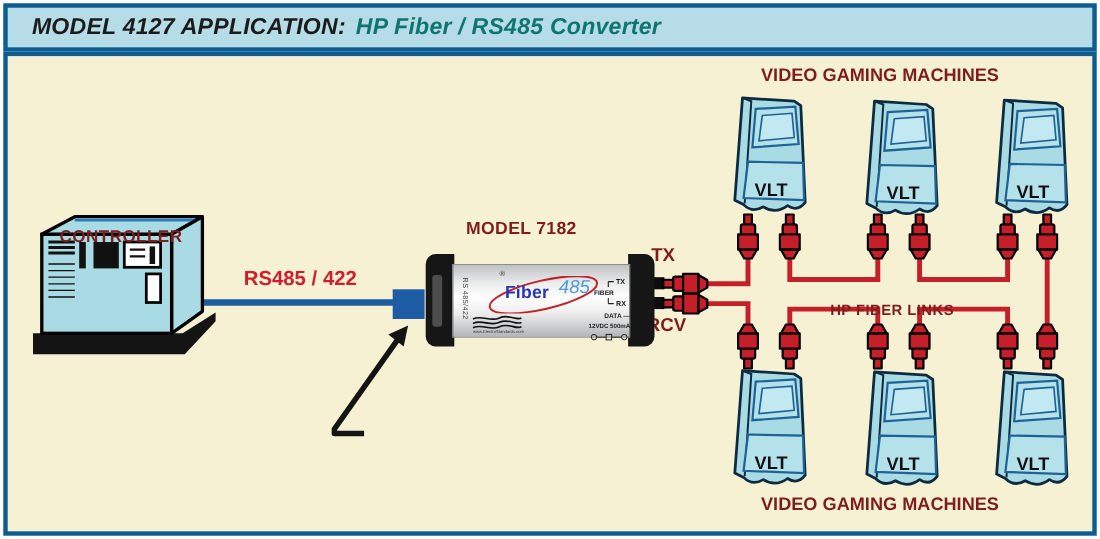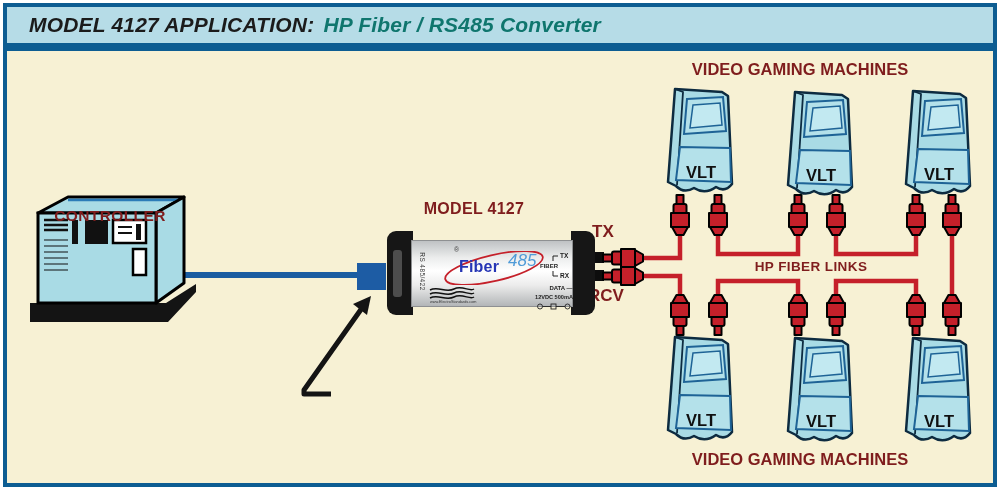--- a/index.html
+++ b/index.html
@@ -16,21 +16,21 @@
   .art{position:absolute;left:0;top:0;width:1000px;height:490px;z-index:2;}
 
   .lbl{position:absolute;z-index:3;color:#7f1d1d;font-weight:bold;white-space:nowrap;}
   .red{color:#cf1f2c;}
 
   #controller-label{left:30px;top:169px;width:160px;font-size:15.5px;text-align:center;letter-spacing:.4px;margin-top:38px;}
   #serial-label{left:198px;top:242px;width:150px;font-size:18.5px;text-align:center;}
   #model-label{left:403px;top:200px;width:142px;font-size:16px;text-align:center;letter-spacing:.3px;}
   #tx-label{left:592px;top:222px;font-size:17px;}
   #rcv-label{left:588px;top:286px;font-size:17px;}
-  #hp-links-label{left:738px;top:259px;width:146px;font-size:13.5px;text-align:center;letter-spacing:.4px;}
+  #hp-links-label{left:738px;top:274px;width:146px;font-size:13.5px;text-align:center;letter-spacing:.4px;}
   #vgm-top{left:650px;top:60px;width:300px;font-size:16.5px;text-align:center;}
   #vgm-bottom{left:650px;top:450px;width:300px;font-size:16.5px;text-align:center;}
   #db15-label{left:328px;top:376px;font-size:19.5px;}
 
   
   .device{position:absolute;left:387px;top:231px;width:208px;height:84px;z-index:4;}
   .cap{position:absolute;top:0;height:84px;background:#161616;}
   .cap.left{left:0;width:26px;border-radius:9px 0 0 9px;}
   .cap.right{left:184px;width:24px;border-radius:0 9px 9px 0;}
   .dsub{position:absolute;left:6px;top:19px;width:9px;height:47px;background:#4d4d4d;border-radius:3px;}
@@ -160,21 +160,22 @@
       <use href="#kiosk" x="778" y="335"></use>
       <text x="821" y="427" text-anchor="middle" font-size="16.5" font-weight="bold" fill="#101010">VLT</text>
     </g>
     <g>
       <use href="#kiosk" x="896" y="335"></use>
       <text x="939" y="427" text-anchor="middle" font-size="16.5" font-weight="bold" fill="#101010">VLT</text>
     </g>
   </svg>
 
   <div class="lbl" id="controller-label">CONTROLLER</div>
-  <div class="lbl" id="model-label">MODEL 4127</div>
+  <div class="lbl red" id="serial-label">RS485 / 422</div>
+  <div class="lbl" id="model-label">MODEL 7182</div>
   <div class="lbl" id="tx-label">TX</div>
   <div class="lbl" id="rcv-label">RCV</div>
   <div class="lbl" id="hp-links-label">HP FIBER LINKS</div>
   <div class="lbl" id="vgm-top">VIDEO GAMING MACHINES</div>
   <div class="lbl" id="vgm-bottom">VIDEO GAMING MACHINES</div>
 
   <div class="device">
     <div class="cap left">
       <div class="dsub"></div>
     </div>

